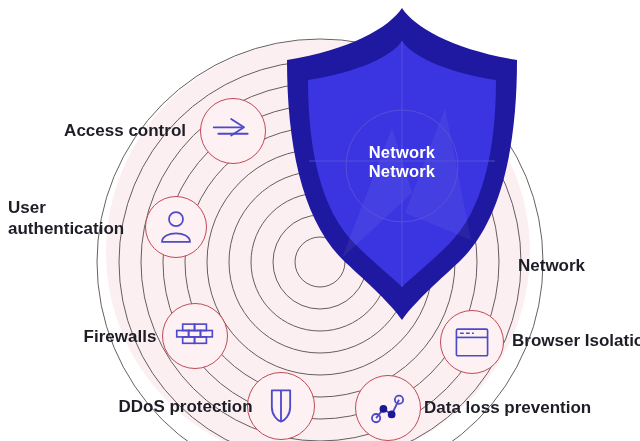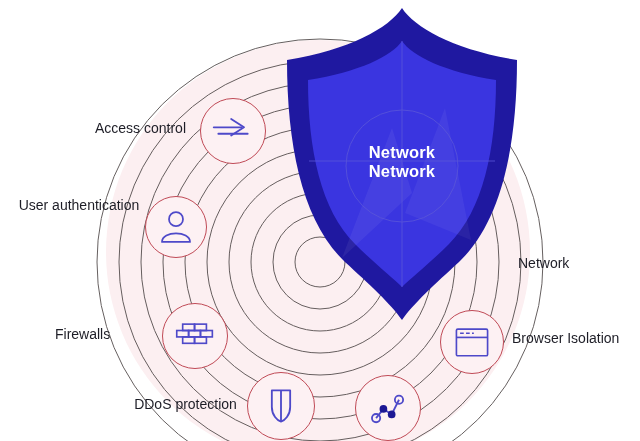--- a/index.html
+++ b/index.html
@@ -6,22 +6,22 @@
   .stage{
     position:relative;
     width:640px;height:441px;
     overflow:hidden;
     background:#ffffff;
     font-family:"Liberation Sans", sans-serif;
   }
   .bg-svg{position:absolute;left:0;top:0;}
   .label{
     position:absolute;
-    font-weight:400;
-    font-size:14px;
+    font-weight:700;
+    font-size:17px;
     color:var(--label, #1d1d26);
     line-height:1.25;
     letter-spacing:0px;
   }
   .nowrap{white-space:nowrap;}
   .icon-circle{
     position:absolute;
     border-radius:50%;
     background:var(--icon-circle-fill, #fdf1f3);
     border:1.5px solid var(--icon-circle-border, #c04a56);
@@ -144,24 +144,25 @@
   <div class="icon-circle" style="left:440px;top:310px;width:64px;height:64px;">
     <svg width="44" height="44" viewBox="0 0 48 48" style="stroke:var(--icon-stroke);fill:none;" stroke-width="1.8">
       <rect x="7" y="10" width="34" height="29" rx="1.5"></rect>
       <path d="M7 19 H41"></path>
       <path d="M11 14.5 h4 M17.5 14.5 h4 M24 14.5 h2" stroke-width="1.5"></path>
     </svg>
   </div>
 
   <div class="label" style="left:26px;top:120px;width:160px;text-align:right;">Access control</div>
 
-  <div class="label" style="left:8px;top:197px;width:142px;text-align:center;">User authentication</div>
+  <div class="label" style="left:8px;top:197px;width:142px;text-align:left;">User authentication</div>
 
-  <div class="label" style="left:55px;top:326px;width:130px;text-align:left;">Firewalls</div>
+  <div class="label" style="left:55px;top:326px;width:130px;text-align:center;">Firewalls</div>
 
   <div class="label" style="left:98px;top:396px;width:175px;text-align:center;">DDoS protection</div>
 
+  <div class="label nowrap" style="left:424px;top:397px;">Data loss prevention</div>
 
   <div class="label nowrap" style="left:512px;top:330px;">Browser Isolation</div>
 
   <div class="label nowrap" style="left:518px;top:255px;">Network</div>
 
 </div>
 
 </body></html>

